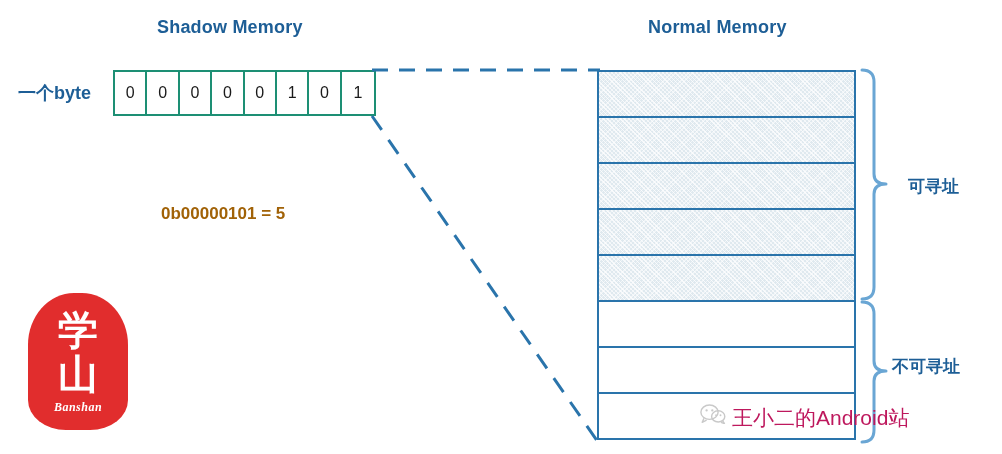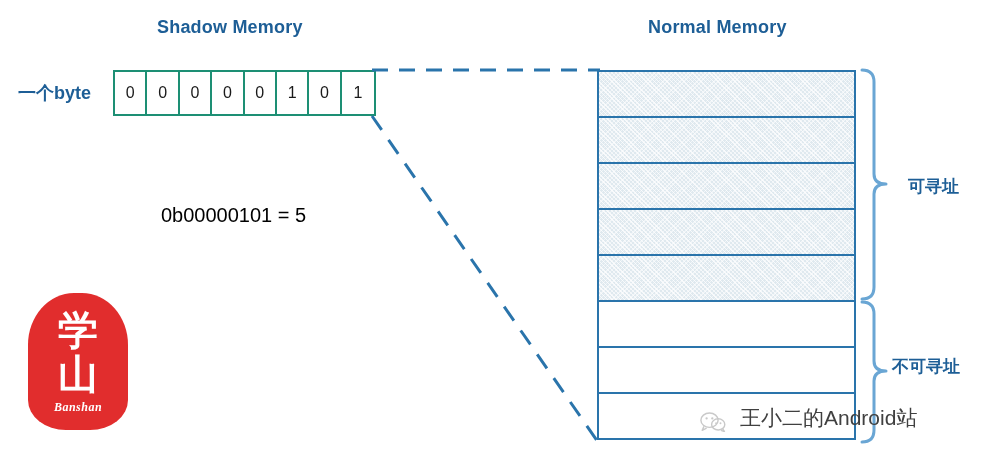--- a/index.html
+++ b/index.html
@@ -64,23 +64,23 @@
     color: #1a1a1a;
     background: #ffffff;
   }
   .bit-cell:last-child { border-right: none; }
 
   
   #formula {
     position: absolute;
     left: 161px;
     top: 204px;
-    font-size: 20px;
-    font-weight: normal;
-    color: #000000;
+    font-size: 17px;
+    font-weight: bold;
+    color: #a16207;
     white-space: nowrap;
   }
 
   
   #memory-column {
     position: absolute;
     left: 597px;
     top: 70px;
     width: 259px;
     height: 370px;
@@ -158,24 +158,24 @@
     font-style: italic;
     letter-spacing: 0.5px;
   }
 
   
   #watermark-brand {
     position: absolute;
     left: 700px;
     top: 404px;
     display: flex;
-    align-items: flex-end;
-    gap: 14px;
+    align-items: flex-start;
+    gap: 6px;
     font-size: 21px;
-    color: #404040;
+    color: #be185d;
     white-space: nowrap;
     pointer-events: none;
   }
   #watermark-csdn {
     position: absolute;
     left: 866px;
     top: 432px;
     font-size: 13px;
     color: #b9b9b9;
     white-space: nowrap;

